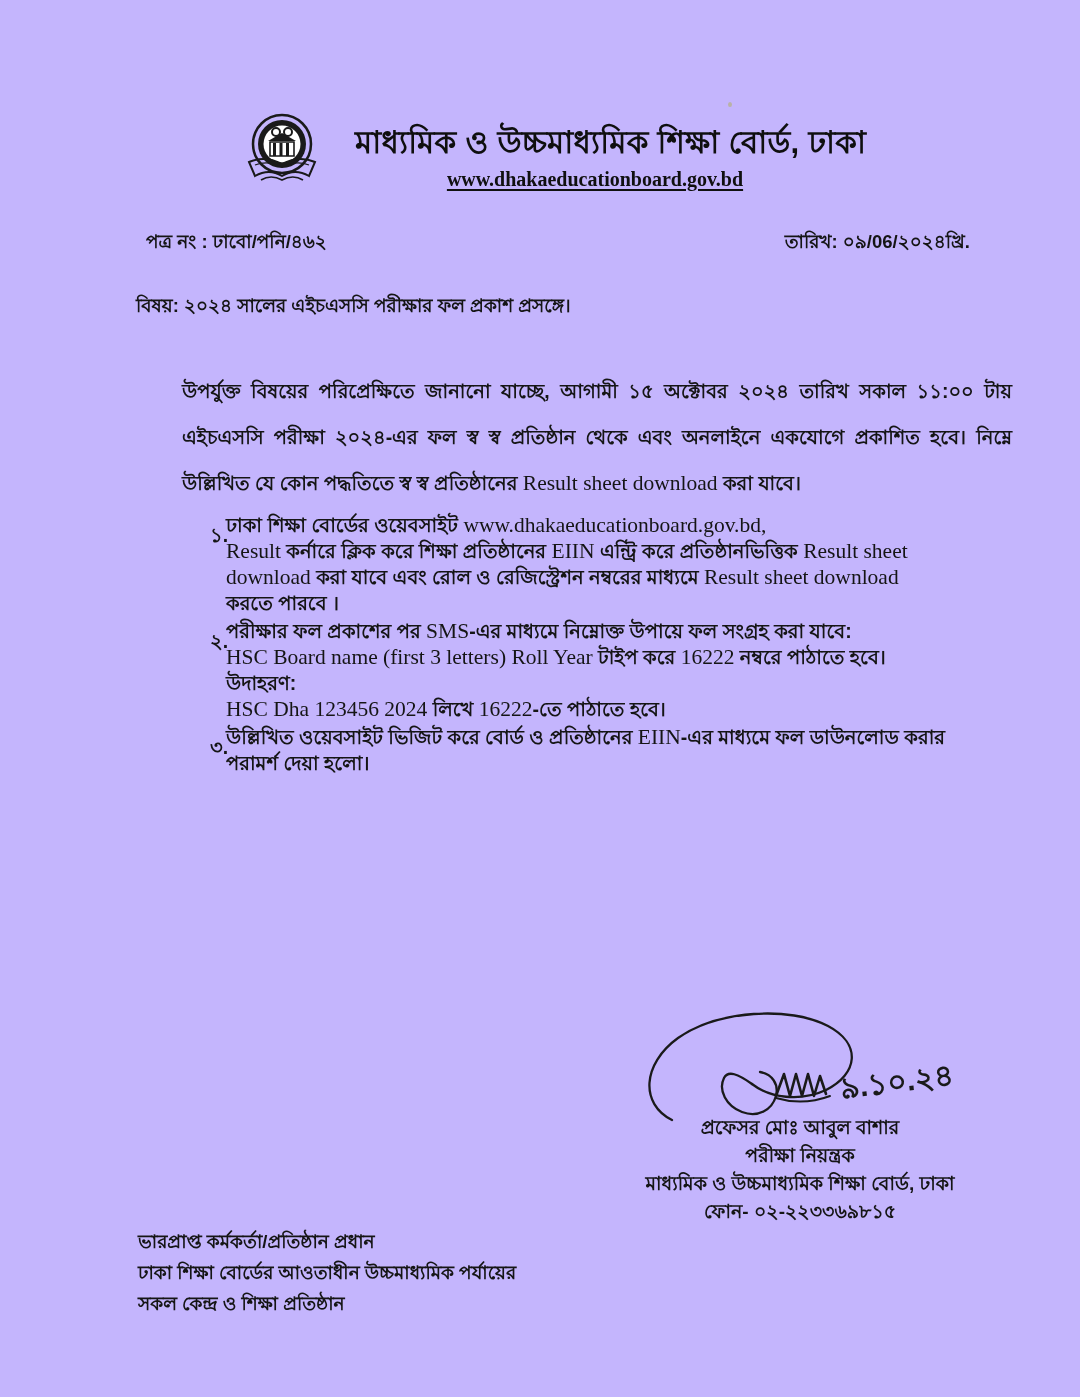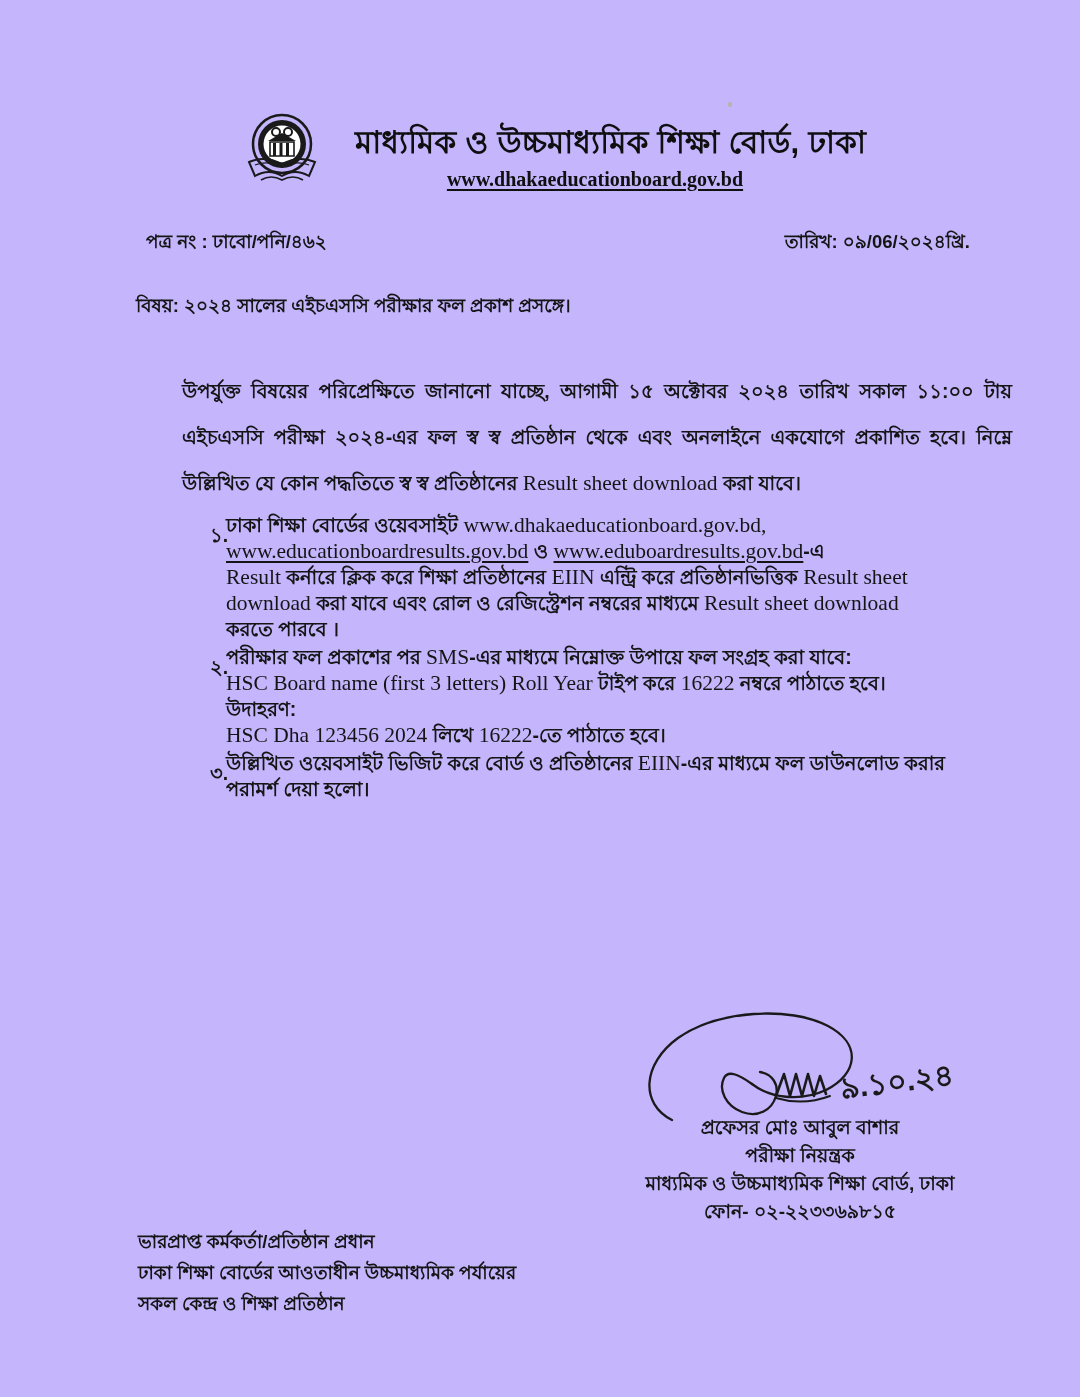--- a/index.html
+++ b/index.html
@@ -248,21 +248,20 @@
   <div class="body-block">
 
     <p class="para">
       <span>উপর্যুক্ত বিষয়ের পরিপ্রেক্ষিতে জানানো যাচ্ছে, আগামী ১৫ অক্টোবর ২০২৪ তারিখ সকাল ১১:০০ টায় এইচএসসি পরীক্ষা ২০২৪-এর ফল স্ব স্ব প্রতিষ্ঠান থেকে এবং অনলাইনে একযোগে প্রকাশিত হবে। নিম্নে উল্লিখিত যে কোন পদ্ধতিতে স্ব স্ব প্রতিষ্ঠানের </span><span class="en">Result sheet download</span><span> করা যাবে।</span>
     </p>
 
     <ol class="items" id="items-list">
         <li>
           <span class="num">১.</span>
           <div class="line"><span>ঢাকা শিক্ষা বোর্ডের ওয়েবসাইট </span><span class="en">www.dhakaeducationboard.gov.bd,</span></div>
-          <div class="line justify"><span class="en u">www.educationboardresults.gov.bd</span><span> ও </span><span class="en u">www.eduboardresults.gov.bd</span><span>-এ</span></div>
           <div class="line justify"><span class="en">Result </span><span>কর্নারে ক্লিক করে  শিক্ষা  প্রতিষ্ঠানের </span><span class="en">EIIN </span><span>এন্ট্রি করে প্রতিষ্ঠানভিত্তিক </span><span class="en">Result sheet</span></div>
           <div class="line justify"><span class="en">download </span><span> করা  যাবে এবং রোল ও রেজিস্ট্রেশন নম্বরের মাধ্যমে </span><span class="en">Result sheet download</span></div>
           <div class="line"><span>করতে পারবে  ।</span></div>
         </li>
         <li>
           <span class="num">২.</span>
           <div class="line justify"><span>পরীক্ষার ফল প্রকাশের পর </span><span class="en">SMS</span><span>-এর মাধ্যমে নিম্নোক্ত উপায়ে ফল সংগ্রহ করা যাবে:</span></div>
           <div class="line justify"><span class="en">HSC Board name (first 3 letters) Roll Year </span><span>টাইপ করে </span><span class="en">16222 </span><span>নম্বরে পাঠাতে হবে।</span></div>
           <div class="line"><span>উদাহরণ:</span></div>
           <div class="line justify"><span class="en">HSC Dha 123456 2024 </span><span>লিখে </span><span class="en">16222</span><span>-তে পাঠাতে হবে।</span></div>

